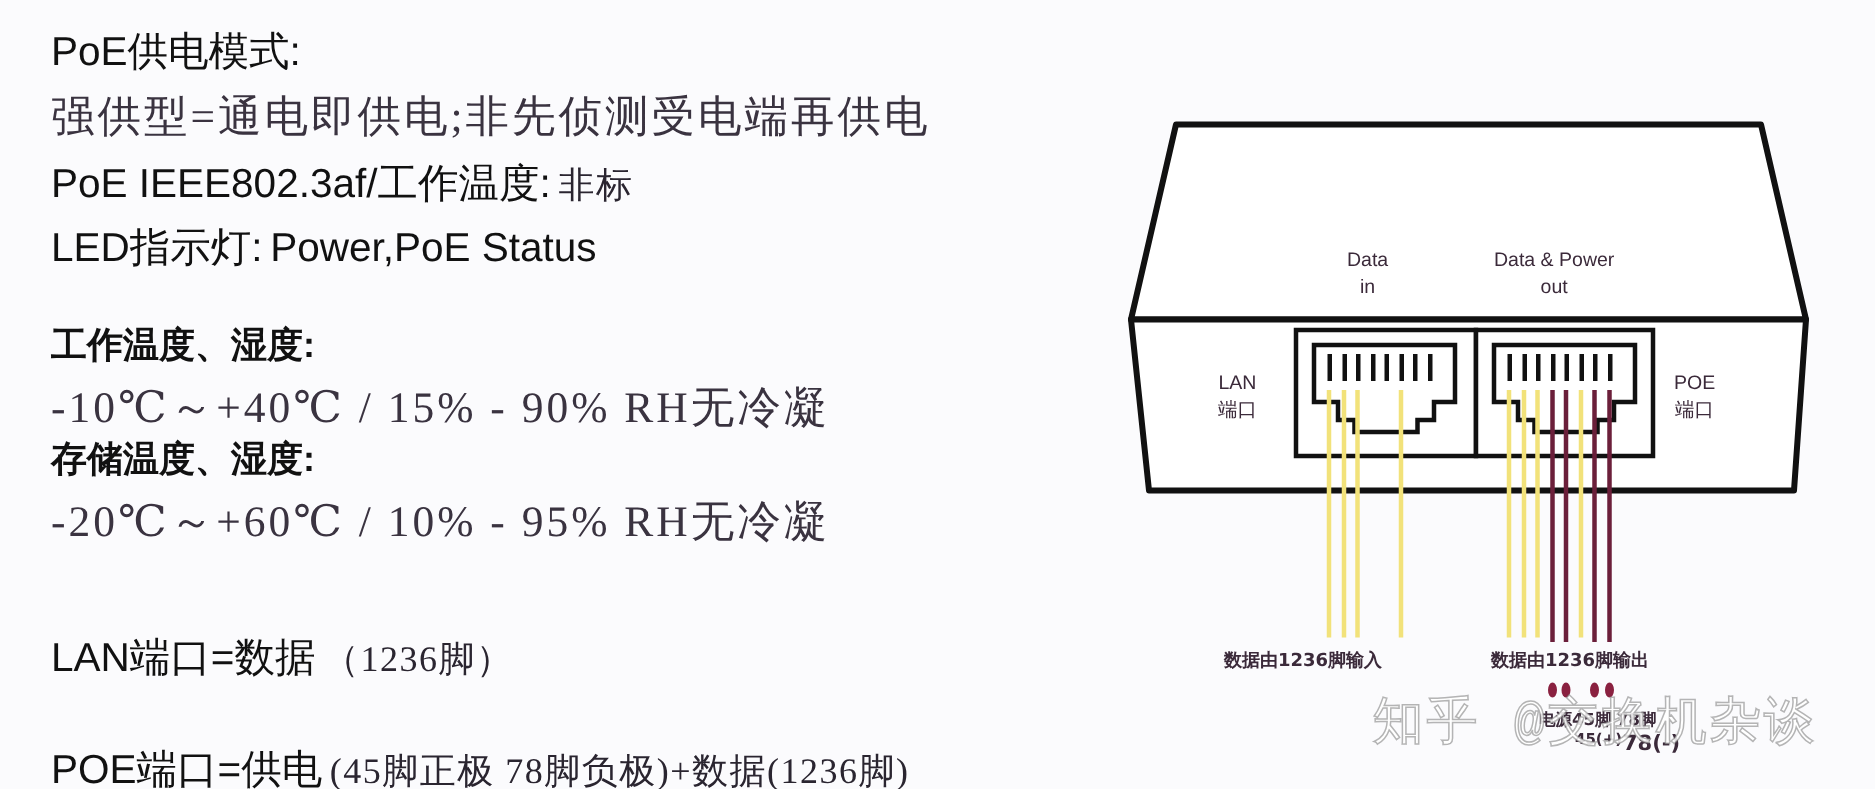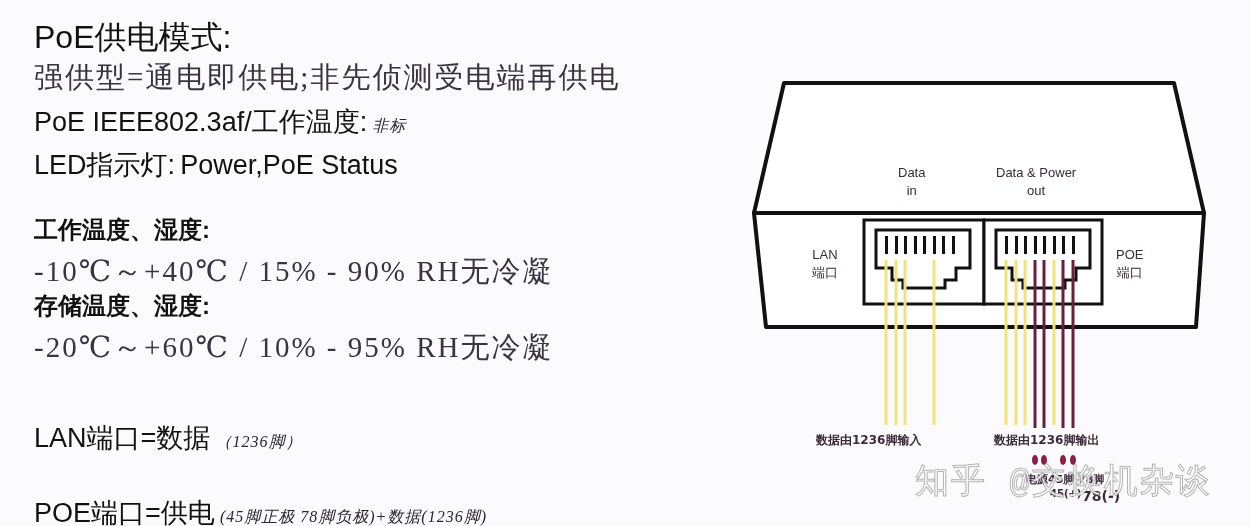--- a/index.html
+++ b/index.html
@@ -15,42 +15,41 @@
       font-family: "DejaVu Sans", "Liberation Sans", sans-serif;
       color: #1a1a1a;
     }
     .spec {
       position: absolute;
       left: 34px;
       white-space: nowrap;
     }
     .h {
       font-family: "Liberation Sans", "DejaVu Sans", sans-serif;
-      font-size: 32px;
+      font-size: 27px;
       color: #111;
       font-weight: normal;
     }
     .h.bold { font-weight: bold; font-size: 24px; }
     .v {
       font-family: "Liberation Serif", "DejaVu Serif", serif;
       font-size: 29px;
       color: #3a3340;
       letter-spacing: 2px;
     }
     .mix .main {
       font-family: "Liberation Sans", "DejaVu Sans", sans-serif;
       font-size: 27px;
       color: #111;
     }
     .mix .sub {
       font-family: "Liberation Serif", "DejaVu Serif", serif;
-      font-size: 16px;
+      font-size: 24px;
       color: #2a2530;
       letter-spacing: 1px;
-      font-style: italic;
     }
     .diagram {
       position: absolute;
       left: 740px;
       top: 70px;
       width: 480px;
       height: 456px;
     }
     .diagram svg { position: absolute; left: 0; top: 0; }
     .dlabel {

